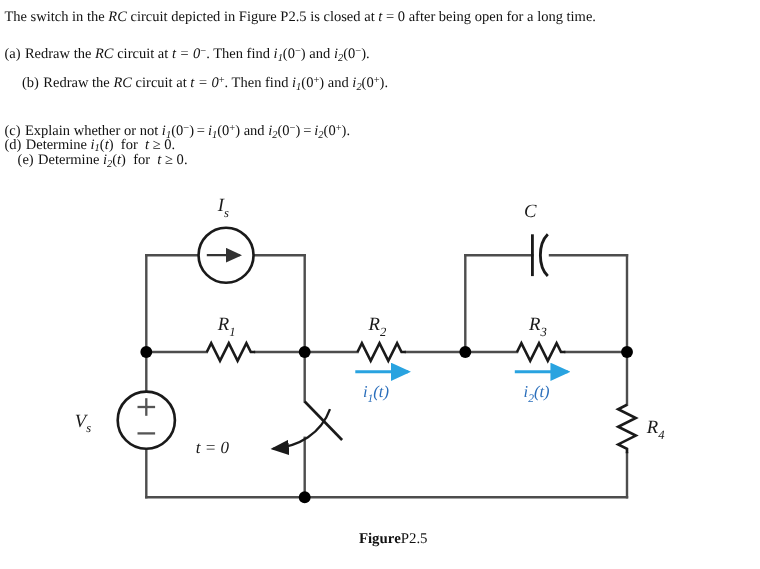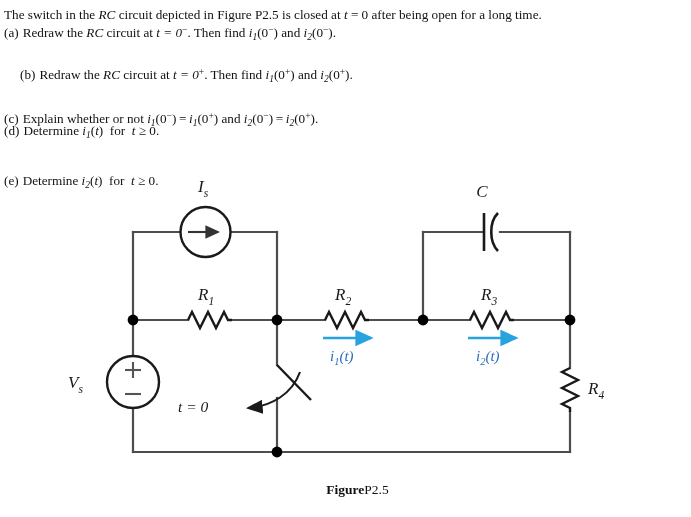--- a/index.html
+++ b/index.html
@@ -96,37 +96,37 @@
 </style>
 </head>
 <body>
 
 <div id="page">
 
   <div class="prob-text" style="left:4px; top:8px;">
     <span>The switch in the </span><span class="it">RC</span><span> circuit depicted in Figure P2.5 is closed at </span><span class="it">t</span><span> = 0 after being open for a long time.</span>
   </div>
 
-  <div class="prob-text" style="left:4px; top:26px;">
+  <div class="prob-text" style="left:4px; top:42px;">
     <span>(a)</span><span style="margin-left:4px">Redraw the </span><span class="it">RC</span><span> circuit at </span><span class="it">t = 0</span><span class="sup">−</span><span>. Then find </span><span class="it">i</span><span class="sub it">1</span><span>(0</span><span class="sup">−</span><span>)</span><span> and </span><span class="it">i</span><span class="sub it">2</span><span>(0</span><span class="sup">−</span><span>).</span>
   </div>
 
   <div class="prob-text" style="left:4px; top:68px;margin-left:16px;">
     <span>(b)</span><span style="margin-left:4px">Redraw the </span><span class="it">RC</span><span> circuit at </span><span class="it">t = 0</span><span class="sup">+</span><span>. Then find </span><span class="it">i</span><span class="sub it">1</span><span>(0</span><span class="sup">+</span><span>)</span><span> and </span><span class="it">i</span><span class="sub it">2</span><span>(0</span><span class="sup">+</span><span>).</span>
   </div>
 
   <div class="prob-text" style="left:4px; top:89px;margin-top:23px;">
     <span>(c)</span><span style="margin-left:4px">Explain whether or not <span class="it">i</span><span class="sub it">1</span>(0<span class="sup">−</span>) = <span class="it">i</span><span class="sub it">1</span>(0<span class="sup">+</span>) and <span class="it">i</span><span class="sub it">2</span>(0<span class="sup">−</span>) = <span class="it">i</span><span class="sub it">2</span>(0<span class="sup">+</span>).</span>
   </div>
 
   <div class="prob-text" style="left:4px; top:124px;">
     <span>(d)</span><span style="margin-left:4px">Determine <span class="it">i</span><span class="sub it">1</span>(<span class="it">t</span>)&nbsp; for&nbsp; <span class="it">t</span> ≥ 0.</span>
   </div>
 
-  <div class="prob-text" style="left:4px; top:138px;margin-top:36px;">
+  <div class="prob-text" style="left:16px; top:138px;">
     <span>(e)</span><span style="margin-left:4px">Determine <span class="it">i</span><span class="sub it">2</span>(<span class="it">t</span>)&nbsp; for&nbsp; <span class="it">t</span> ≥ 0.</span>
   </div>
 
   <svg id="circuit" viewBox="0 0 691 320">
     <defs>
       <marker id="blue-arrow" markerWidth="7" markerHeight="7" refX="6" refY="3.2" orient="auto">
         <path d="M0,0 L7,3.2 L0,6.4 z" fill="#29a3e0"></path>
       </marker>
       <marker id="black-arrow" markerWidth="8" markerHeight="8" refX="7" refY="3.4" orient="auto">
         <path d="M0,0 L8,3.4 L0,6.8 z" fill="#1a1a1a"></path>

